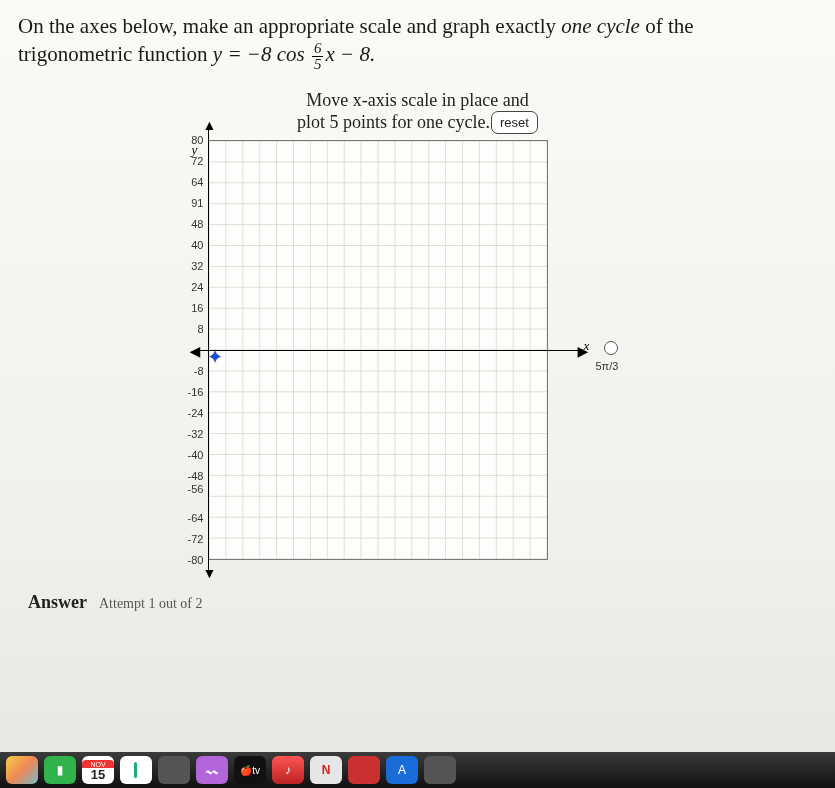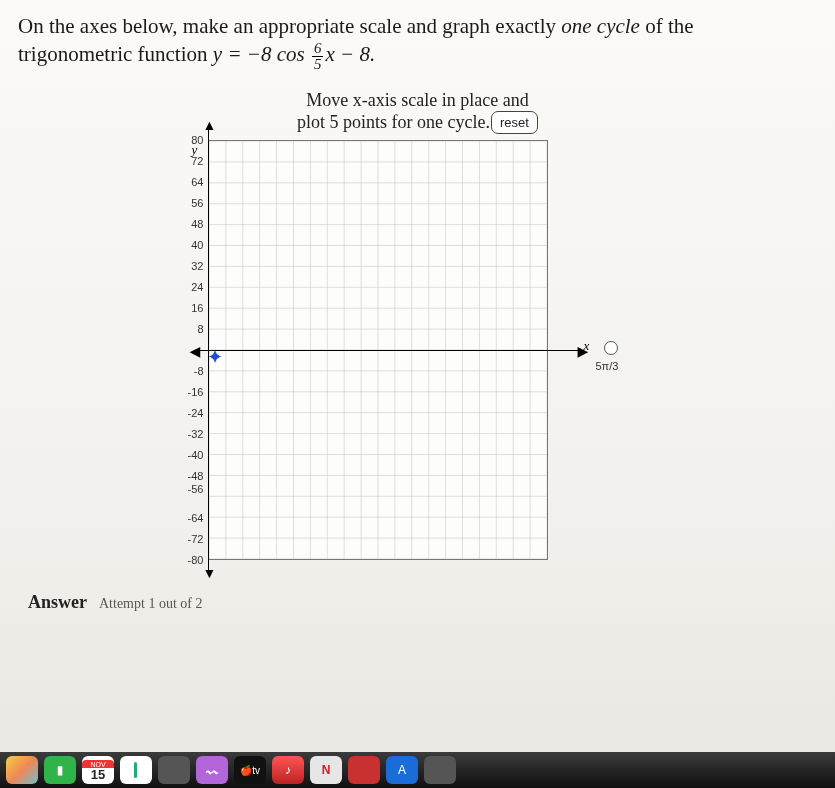--- a/index.html
+++ b/index.html
@@ -238,21 +238,21 @@
         <button class="reset-btn">reset</button>
       </div>
     </div>
     <span class="ylabel">y</span>
 
     <div class="grid-wrap">
       <div class="y-ticks" id="yticks">
           <span style="top: 0px;">80</span>
           <span style="top: 21px;">72</span>
           <span style="top: 42px;">64</span>
-          <span style="top: 63px;">56</span>
+          <span style="top: 63px;">91</span>
           <span style="top: 84px; text-align: center;">48</span>
           <span style="top: 105px;">40</span>
           <span style="top: 126px;">32</span>
           <span style="top: 147px;">24</span>
           <span style="top: 168px;">16</span>
           <span style="top: 189px;">8</span>
           <span style="top: 231px;">-8</span>
           <span style="top: 252px;">-16</span>
           <span style="top: 273px;">-24</span>
           <span style="top: 294px;">-32</span>

